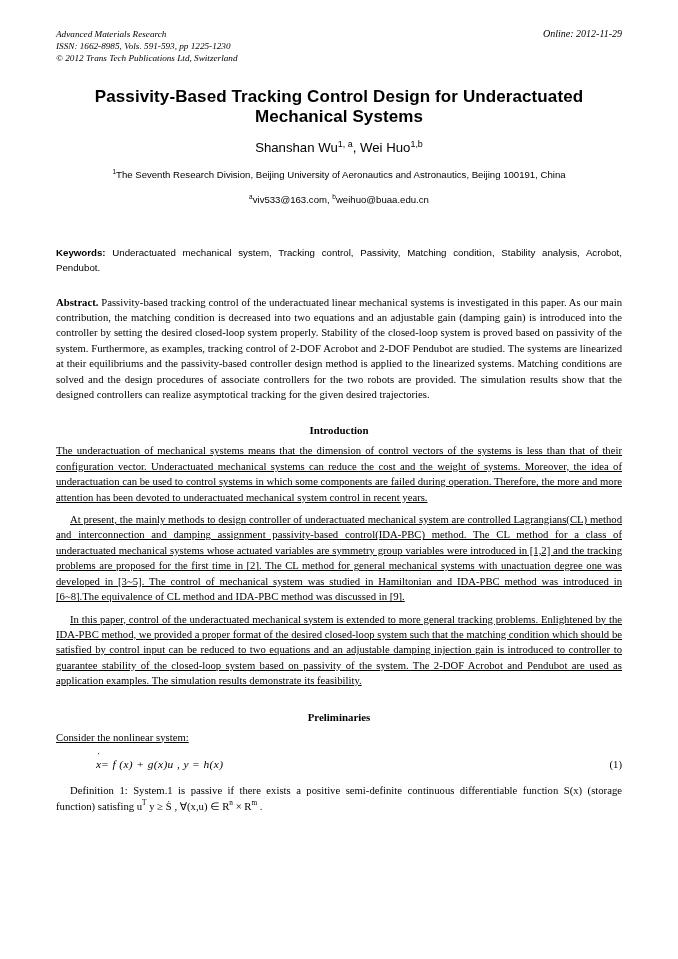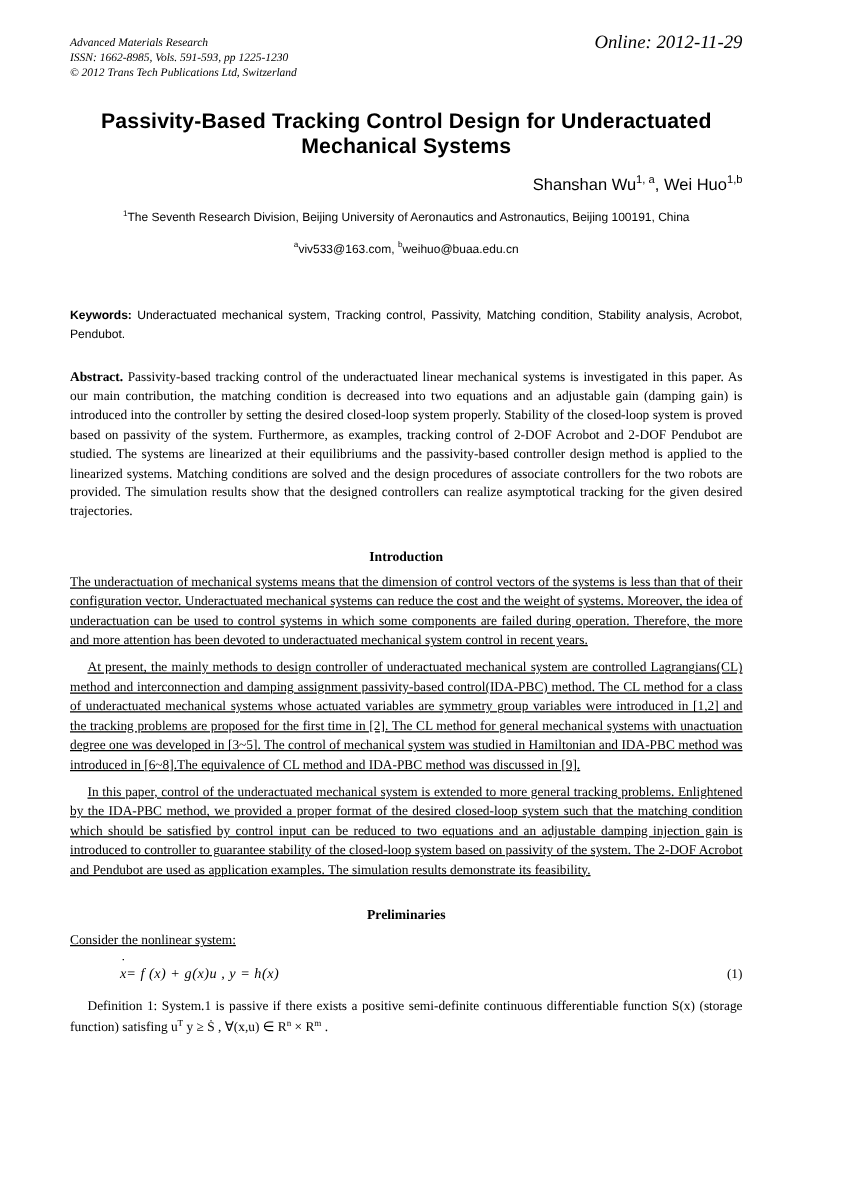--- a/index.html
+++ b/index.html
@@ -12,52 +12,52 @@
     height: 959px;
     font-family: "Liberation Serif", serif;
     color: #000000;
     overflow: hidden;
   }
   .page {
     position: relative;
     width: 678px;
     height: 839px;
     box-sizing: border-box;
-    padding: 28px 84px 0 56px;
+    padding: 28px 56px 0 56px;
   }
   
   .header {
     position: relative;
     font-style: italic;
     font-size: 9.2px;
     line-height: 12.2px;
   }
   .header-left {
     width: 60%;
   }
   .header-right {
     position: absolute;
     top: 0;
     right: 0;
     font-style: italic;
-    font-size: 15px;
+    font-size: 10px;
   }
   
   .title {
     margin-top: 22px;
     text-align: center;
     font-family: "Liberation Sans", sans-serif;
     font-weight: bold;
     font-size: 17px;
     line-height: 20px;
     letter-spacing: 0.1px;
   }
   .authors {
     margin-top: 13px;
-    text-align: right;
+    text-align: center;
     font-family: "Liberation Sans", sans-serif;
     font-size: 13.2px;
   }
   .affiliation {
     margin-top: 13px;
     text-align: center;
     font-family: "Liberation Sans", sans-serif;
     font-size: 9.6px;
     line-height: 14px;
     padding: 0 6px;

